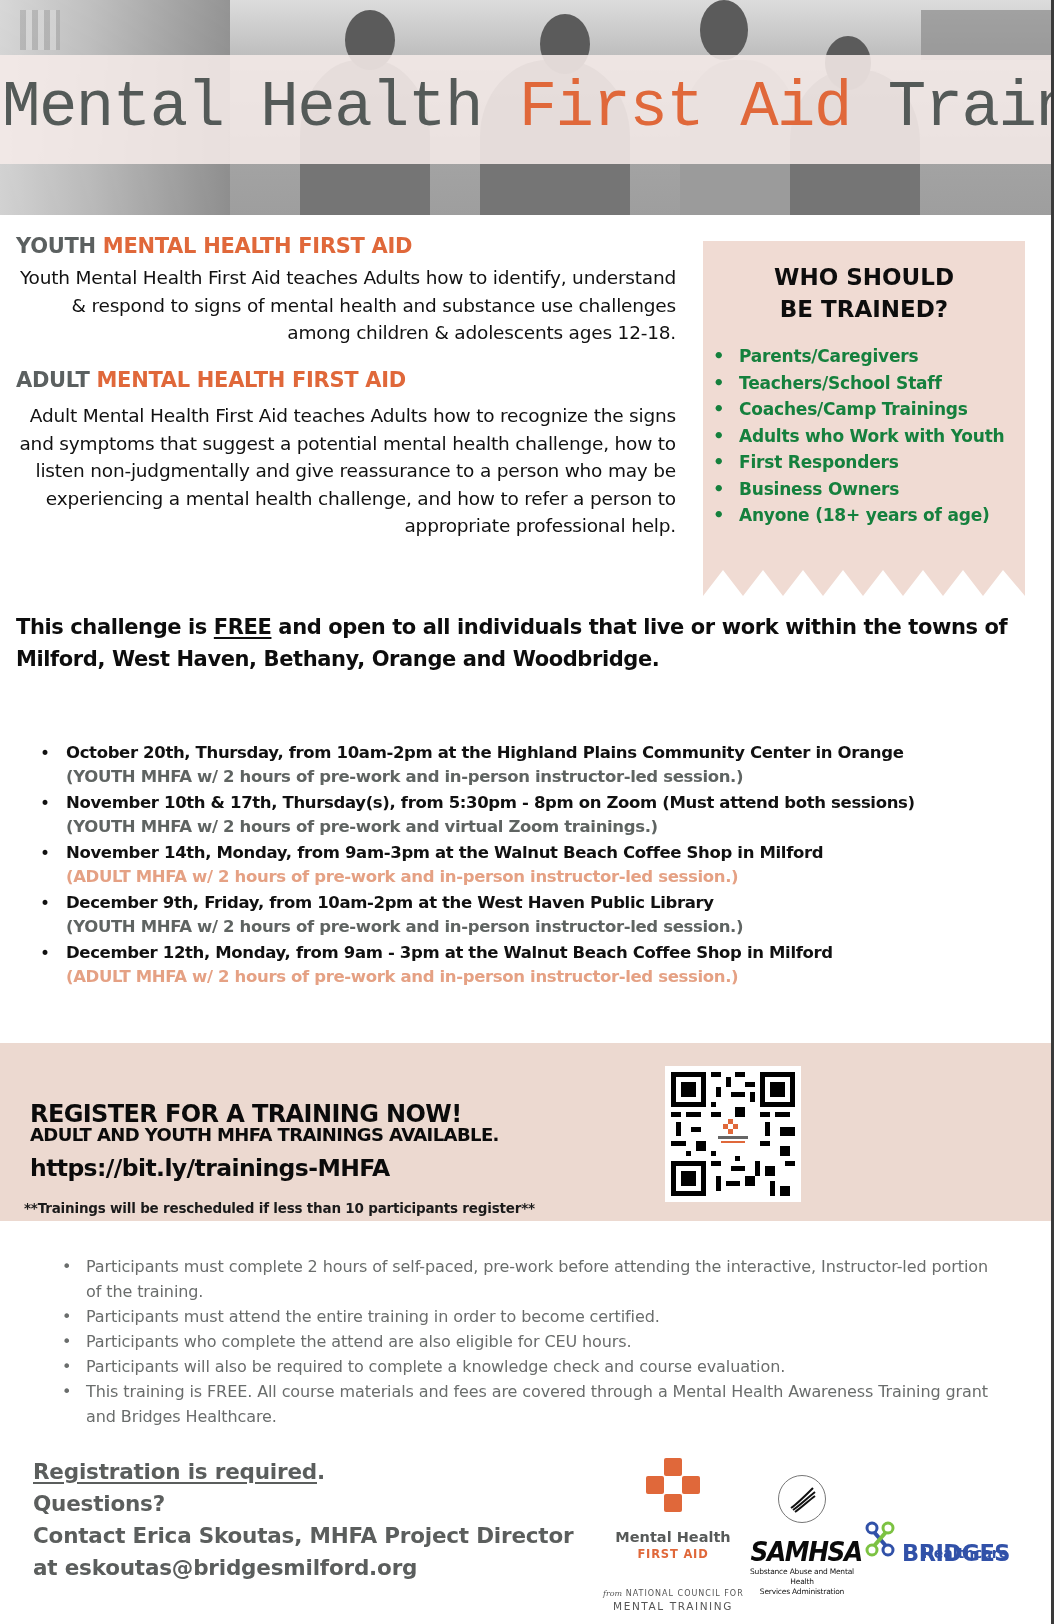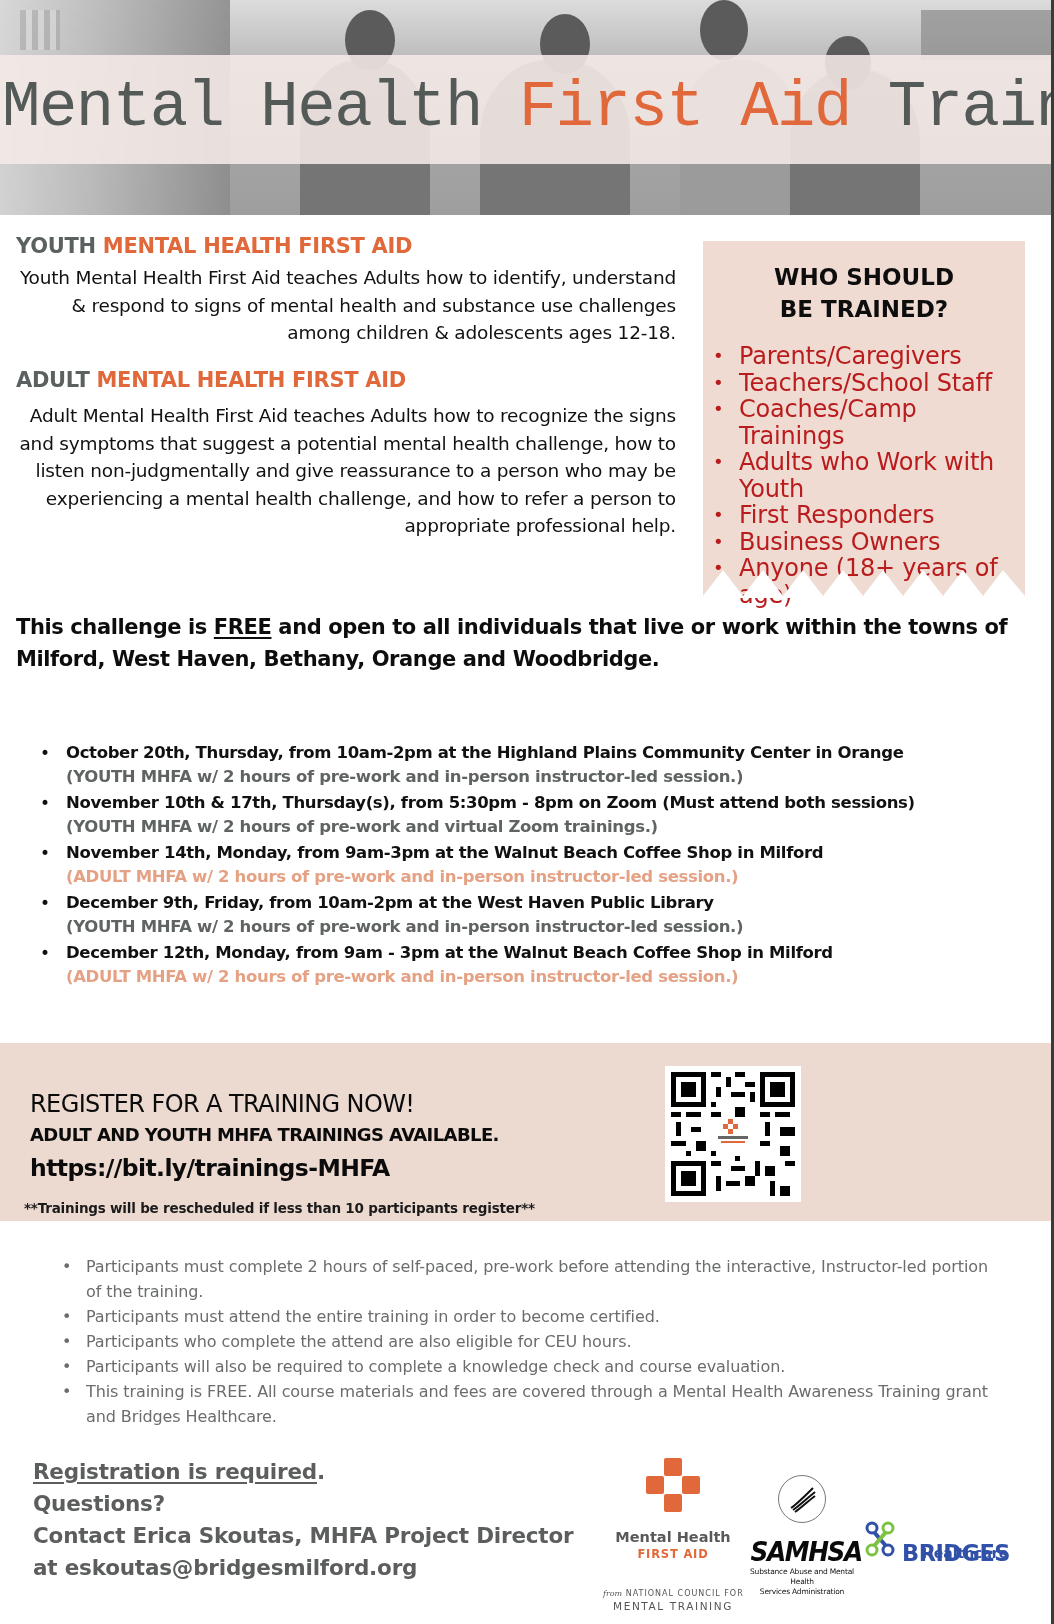--- a/index.html
+++ b/index.html
@@ -28,21 +28,21 @@
     .desc h2 .accent { color: #e0683a; }
     .desc p { font-size: 18.5px; font-weight: 500; color: #111; line-height: 27.5px; margin-top: 4px; letter-spacing: -0.2px; text-align: right; }
     #youth { top: 232px; }
     #adult { top: 366px; }
     #adult p { margin-top: 8px; }
 
     
     .who { position: absolute; left: 703px; top: 241px; width: 322px; height: 357px; background: #f0dbd3; }
     .who h3 { text-align: center; font-size: 23px; font-weight: bold; line-height: 32px; color: #0d0d0d; margin-top: 20px; }
     .who ul { list-style: none; margin-top: 18px; padding-left: 6px; }
-    .who li { font-size: 24px; font-weight: 400; color: #b91c1c; line-height: 26.5px; position: relative; padding-left: 30px; letter-spacing: -0.2px; }
+    .who li { font-size: 17px; font-weight: 700; color: #15803d; line-height: 26.5px; position: relative; padding-left: 30px; letter-spacing: -0.2px; }
     .who li::before { content: "\2022"; position: absolute; left: 4px; top: 0; font-size: 18px; }
     .who .zigzag { position: absolute; left: 0; bottom: 0; width: 322px; height: 28px; }
 
     
     .free { position: absolute; left: 16px; top: 611px; width: 1020px; font-size: 21px; font-weight: bold;
       line-height: 32px; color: #0d0d0d; letter-spacing: -0.4px; }
     .free u { text-decoration: underline; text-underline-offset: 3px; }
 
     
     .upcoming-title { position: absolute; left: 0; width: 1051px; top: 697px; text-align: center; font-size: 23px;
@@ -50,21 +50,21 @@
     .trainings { position: absolute; left: 38px; top: 741px; width: 1000px; list-style: none; }
     .trainings li { position: relative; padding-left: 28px; margin-bottom: 2px; }
     .trainings li::before { content: "\2022"; position: absolute; left: 2px; top: 0; font-size: 17px; color: #111; line-height: 24px; }
     .trainings .t-main { display: block; font-size: 16.5px; font-weight: bold; color: #111; line-height: 24px; letter-spacing: -0.35px; white-space: nowrap; }
     .trainings .t-sub { display: block; font-size: 16.5px; font-weight: bold; line-height: 24px; letter-spacing: -0.35px; white-space: nowrap; }
     .trainings .t-sub.youth { color: #5f6462; }
     .trainings .t-sub.adult { color: #e5a184; }
 
     
     .register { position: absolute; left: 0; top: 1043px; width: 1051px; height: 178px; background: #ecd9d0; }
-    .register .r-title { position: absolute; left: 30px; top: 46px; font-size: 24px; font-weight: normal; color: #0b0b0b; letter-spacing: -0.6px; line-height: 30px; }
+    .register .r-title { position: absolute; left: 30px; top: 56px; font-size: 24px; font-weight: bold; color: #0b0b0b; letter-spacing: -0.6px; line-height: 30px; }
     .register .r-sub { position: absolute; left: 30px; top: 80px; font-size: 18px; font-weight: bold; color: #0b0b0b; letter-spacing: -0.6px; line-height: 24px; }
     .register .r-link { position: absolute; left: 30px; top: 110px; font-size: 23.5px; font-weight: bold; color: #0b0b0b; letter-spacing: -0.6px; line-height: 30px; text-decoration: none; }
     .register .r-note { position: absolute; left: 24px; top: 156px; font-size: 13.5px; font-weight: 600; color: #1a1a1a; letter-spacing: -0.2px; line-height: 18px; }
     .qr { position: absolute; left: 665px; top: 23px; width: 136px; height: 136px; background: #fff; padding: 6px; }
     .qr svg { width: 124px; height: 124px; display: block; }
 
     
     .details { position: absolute; left: 60px; top: 1254px; width: 940px; list-style: none; }
     .details li { position: relative; padding-left: 26px; font-size: 16px; font-weight: 500; color: #6a6d6c; line-height: 25px; letter-spacing: -0.1px; }
     .details li::before { content: "\2022"; position: absolute; left: 2px; top: 0; color: #6a6d6c; }

